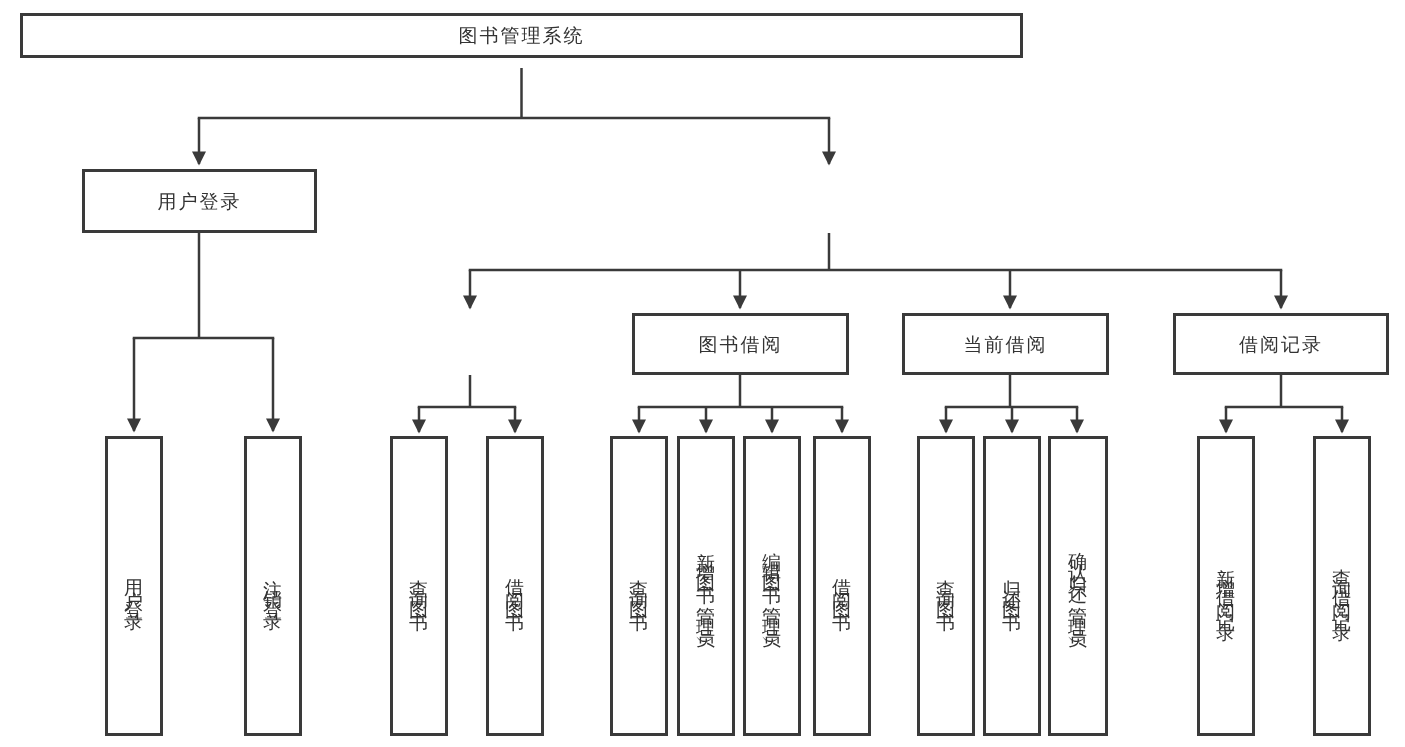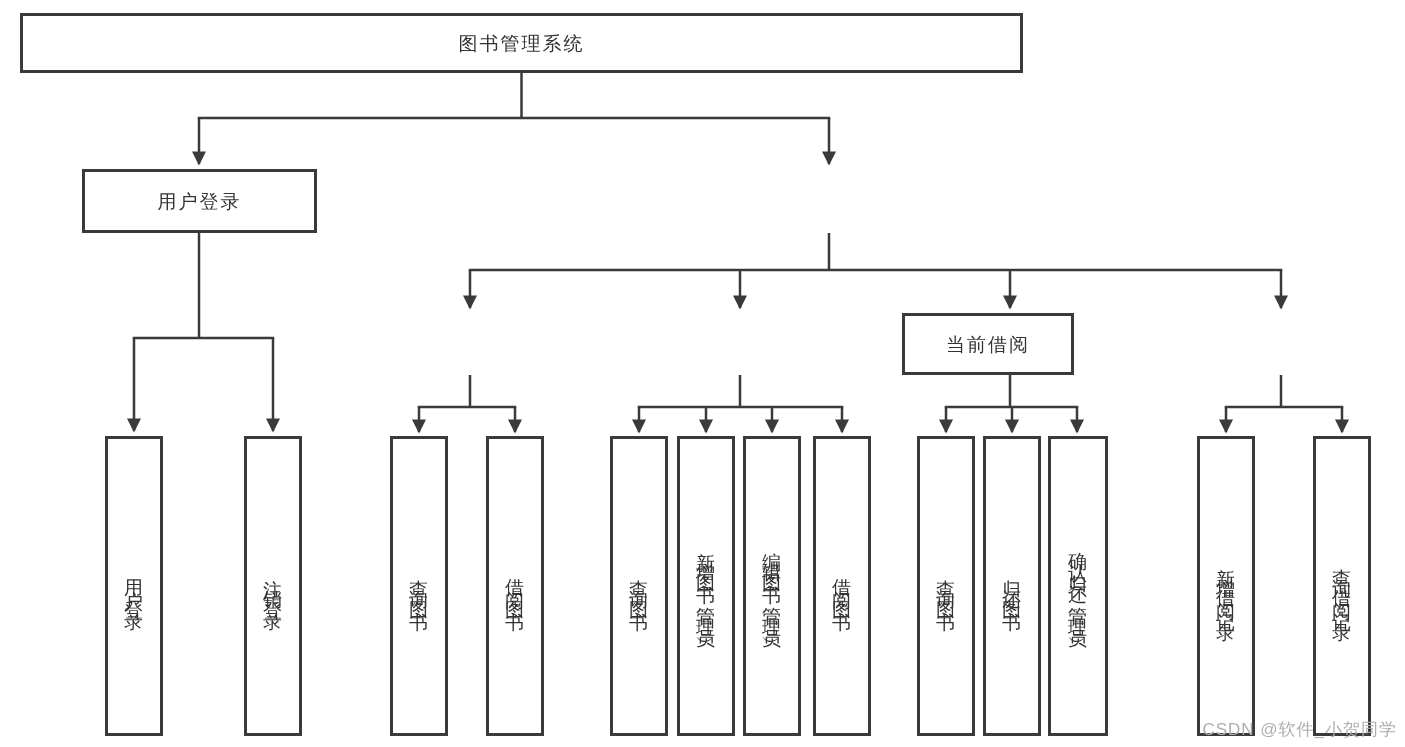--- a/index.html
+++ b/index.html
@@ -114,30 +114,36 @@
       <line x1="1012" y1="407" x2="1012" y2="432" marker-end="url(#arrow)"></line>
       <line x1="1077" y1="407" x2="1077" y2="432" marker-end="url(#arrow)"></line>
 
       <line x1="1281" y1="375" x2="1281" y2="407"></line>
       <line x1="1224.75" y1="407" x2="1343.25" y2="407"></line>
       <line x1="1226" y1="407" x2="1226" y2="432" marker-end="url(#arrow)"></line>
       <line x1="1342" y1="407" x2="1342" y2="432" marker-end="url(#arrow)"></line>
     </g>
   </svg>
 
-  <div class="node" style="left:20px; top:13px; width:1003px; height:60px;">
+  <div class="node" style="left:20px; top:13px; width:1003px; height:45px;">
     <span>图书管理系统</span>
   </div>
 
   <div class="node" style="left:82px; top:169px; width:235px; height:64px;">
     <span>用户登录</span>
   </div>
 
-  <div class="node" style="left:902px; top:313px; width:172px; height:62px;">
+  <div class="node" style="left:632px; top:313px; width:217px; height:62px;">
+    <span>图书借阅</span>
+  </div>
+  <div class="node" style="left:902px; top:313px; width:207px; height:62px;">
     <span>当前借阅</span>
+  </div>
+  <div class="node" style="left:1173px; top:313px; width:216px; height:62px;">
+    <span>借阅记录</span>
   </div>
 
   <div class="leaf" style="left:105px;">
     <span>用户登录</span>
   </div>
   <div class="leaf" style="left:244px;">
     <span>注销登录</span>
   </div>
 
   <div class="leaf" style="left:390px;">
@@ -170,15 +176,14 @@
     <span>确认归还（管理员）</span>
   </div>
 
   <div class="leaf" style="left:1197px;">
     <span>新增借阅记录</span>
   </div>
   <div class="leaf" style="left:1313px;">
     <span>查询借阅记录</span>
   </div>
 
-  <div class="watermark">CSDN @软件_小贺同学</div>
 
 </div>
 
 </body></html>

